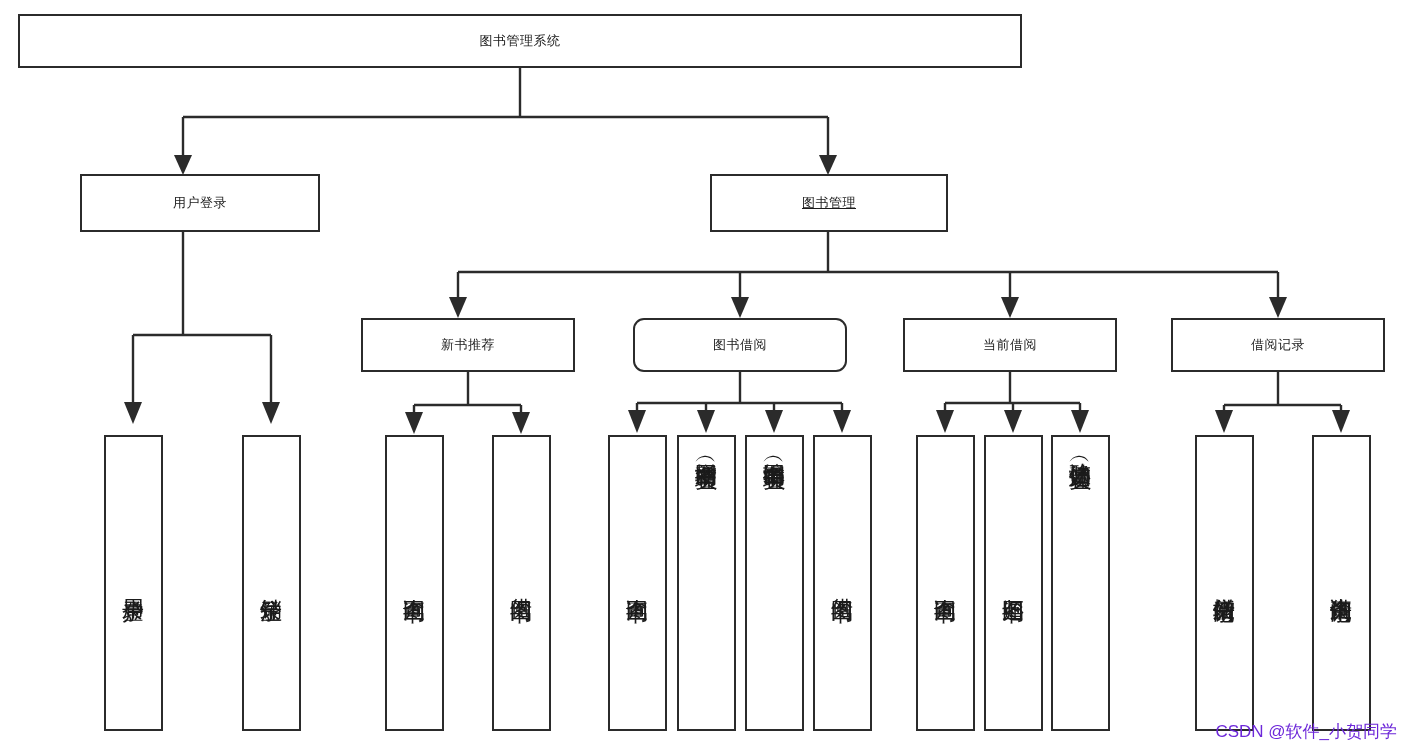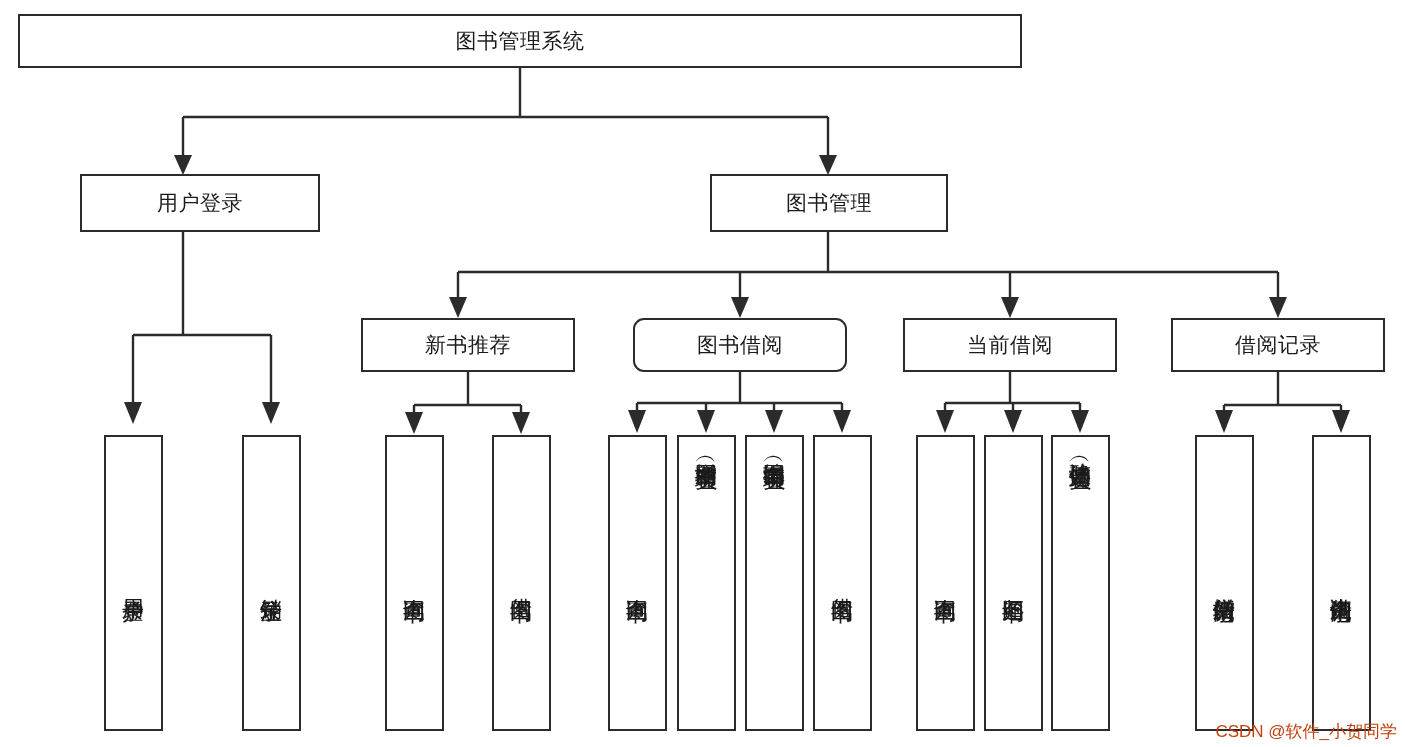--- a/index.html
+++ b/index.html
@@ -22,21 +22,21 @@
   .node .label{
     display:block;
     text-align:center;
     line-height:1.12;
     letter-spacing:0.5px;
     white-space:normal;
   }
   
   .node.horiz .label{
     writing-mode:horizontal-tb;
-    font-size:21px;
+    font-size:13px;
   }
   
   .node.vert{
     align-items:flex-start;
     justify-content:center;
     padding-top:8px;
   }
   .node.vert .label{
     writing-mode:vertical-rl;
     text-orientation:upright;
@@ -53,21 +53,21 @@
     z-index:1;pointer-events:none;
   }
   svg#edges path, svg#edges line{
     stroke:#2b2b2b;stroke-width:2.4;fill:none;
   }
   svg#edges polygon{fill:#2b2b2b;}
   #watermark{
     position:absolute;
     right:8px;bottom:4px;
     font-size:17px;
-    color:#c2410c;
+    color:#6d28d9;
     z-index:5;
     white-space:nowrap;
     font-family:"Liberation Sans","DejaVu Sans",sans-serif;
   }
 </style>
 </head>
 <body>
 
 <div id="diagram">
 
@@ -138,21 +138,21 @@
   </svg>
 
   <div class="node horiz" style="left:18px;top:14px;width:1004px;height:54px;">
     <span class="label">图书管理系统</span>
   </div>
 
   <div class="node horiz" style="left:80px;top:174px;width:240px;height:58px;">
     <span class="label">用户登录</span>
   </div>
 
-  <div class="node horiz" style="left:710px;top:174px;width:238px;height:58px;">
+  <div class="node horiz" style="left:710px;top:174px;width:238px;height:58px;text-decoration:underline;">
     <span class="label">图书管理</span>
   </div>
 
   <div class="node horiz" style="left:361px;top:318px;width:214px;height:54px;justify-content:center;">
     <span class="label">新书推荐</span>
   </div>
 
   <div class="node horiz" style="left:633px;top:318px;width:214px;height:54px;border-radius:11px;">
     <span class="label">图书借阅</span>
   </div>

